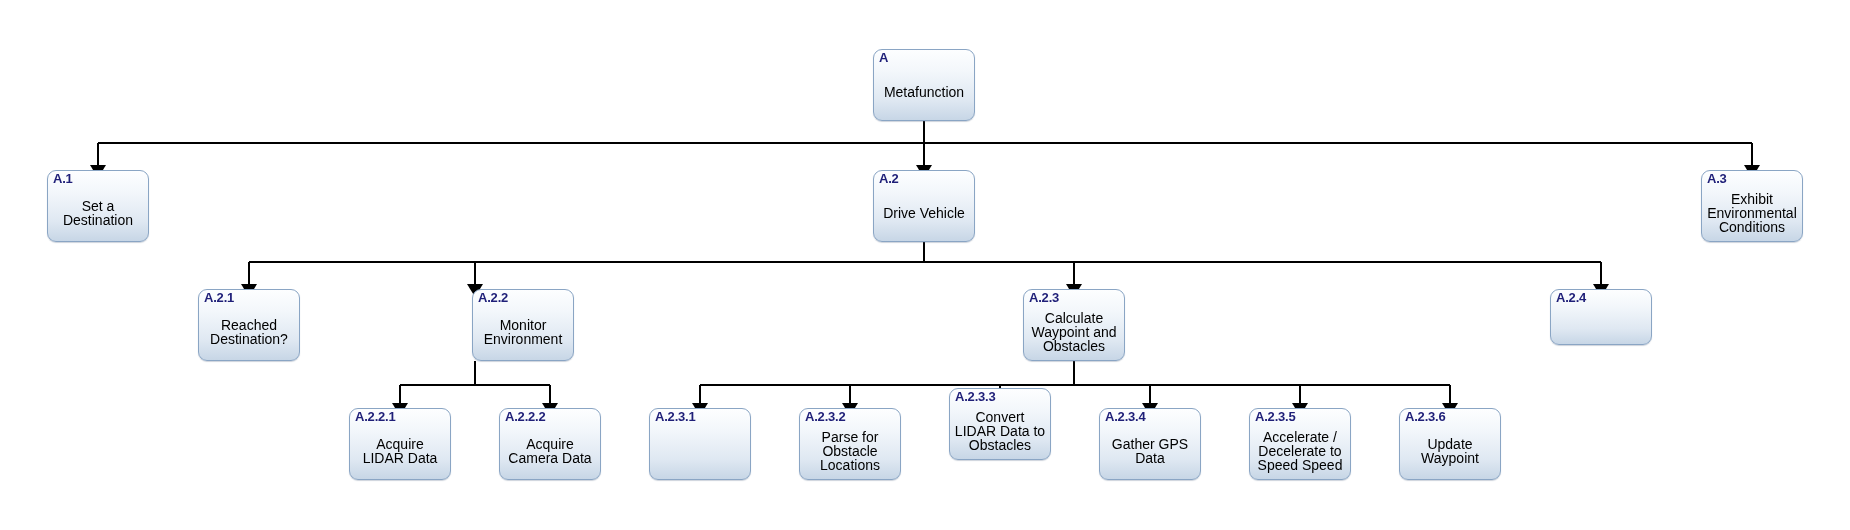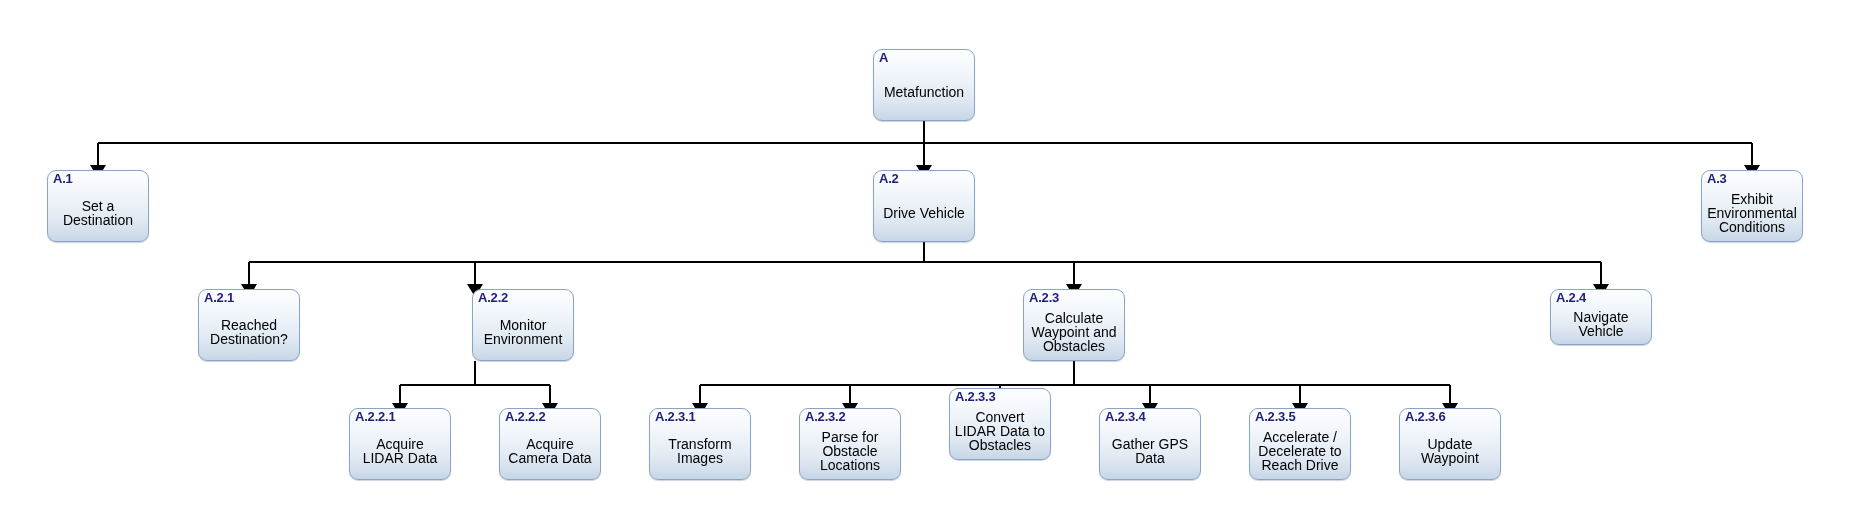--- a/index.html
+++ b/index.html
@@ -154,26 +154,20 @@
         <div class="node-label">
           <div>
             <span>Calculate</span>
             <span>Waypoint and</span>
             <span>Obstacles</span>
           </div>
         </div>
       </div>
       <div class="node" style="left: 1550px; top: 289px; width: 102px; height: 56px;">
         <div class="node-id">A.2.4</div>
-        <div class="node-label">
-          <div>
-            <span>Navigate</span>
-            <span>Vehicle</span>
-          </div>
-        </div>
       </div>
       <div class="node" style="left: 349px; top: 408px; width: 102px; height: 72px;">
         <div class="node-id">A.2.2.1</div>
         <div class="node-label">
           <div>
             <span>Acquire</span>
             <span>LIDAR Data</span>
           </div>
         </div>
       </div>
@@ -181,26 +175,20 @@
         <div class="node-id">A.2.2.2</div>
         <div class="node-label">
           <div>
             <span>Acquire</span>
             <span>Camera Data</span>
           </div>
         </div>
       </div>
       <div class="node" style="left: 649px; top: 408px; width: 102px; height: 72px;">
         <div class="node-id">A.2.3.1</div>
-        <div class="node-label">
-          <div>
-            <span>Transform</span>
-            <span>Images</span>
-          </div>
-        </div>
       </div>
       <div class="node" style="left: 799px; top: 408px; width: 102px; height: 72px;">
         <div class="node-id">A.2.3.2</div>
         <div class="node-label">
           <div>
             <span>Parse for</span>
             <span>Obstacle</span>
             <span>Locations</span>
           </div>
         </div>
@@ -223,21 +211,21 @@
             <span>Data</span>
           </div>
         </div>
       </div>
       <div class="node" style="left: 1249px; top: 408px; width: 102px; height: 72px;">
         <div class="node-id">A.2.3.5</div>
         <div class="node-label">
           <div>
             <span>Accelerate /</span>
             <span>Decelerate to</span>
-            <span>Reach Drive</span>
+            <span>Speed Speed</span>
           </div>
         </div>
       </div>
       <div class="node" style="left: 1399px; top: 408px; width: 102px; height: 72px;">
         <div class="node-id">A.2.3.6</div>
         <div class="node-label">
           <div>
             <span>Update</span>
             <span>Waypoint</span>
           </div>

